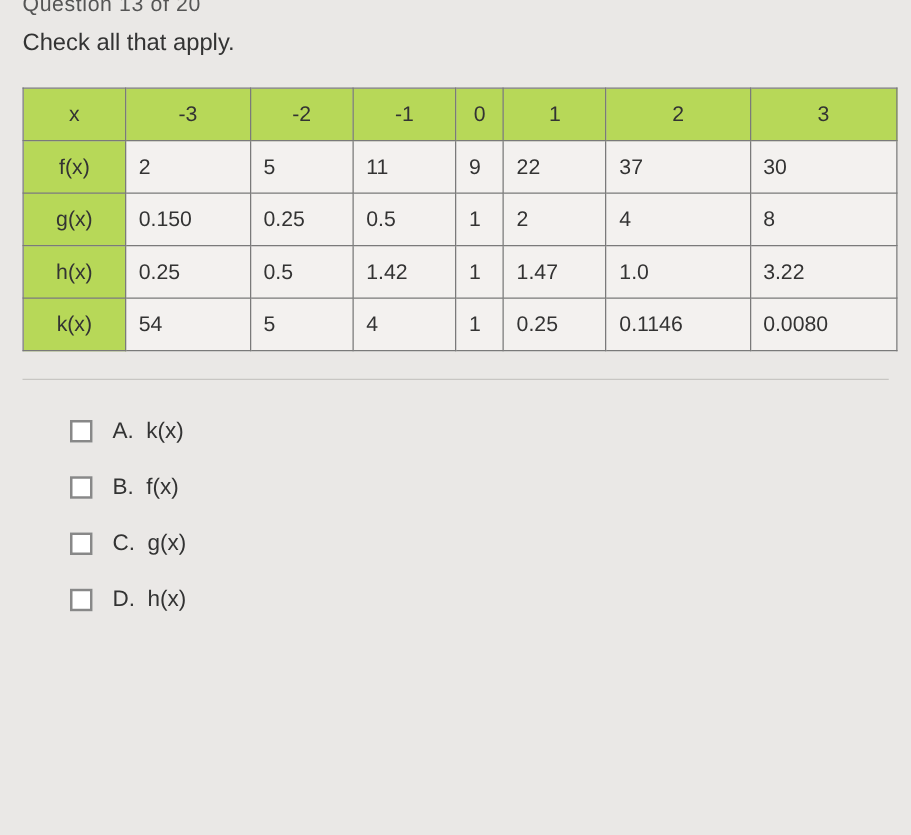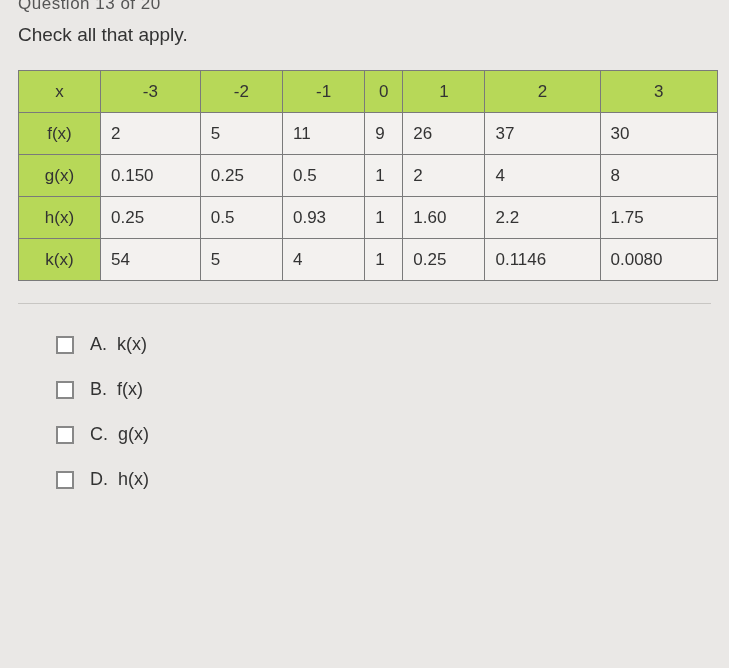--- a/index.html
+++ b/index.html
@@ -116,43 +116,43 @@
         <th>3</th>
       </tr>
     </thead>
     <tbody>
       <tr>
         <td class="rowhead">f(x)</td>
         <td class="val">2</td>
         <td class="val">5</td>
         <td class="val">11</td>
         <td class="val">9</td>
-        <td class="val">26</td>
+        <td class="val">22</td>
         <td class="val">37</td>
         <td class="val">30</td>
       </tr>
       <tr>
         <td class="rowhead">g(x)</td>
         <td class="val">0.150</td>
         <td class="val">0.25</td>
         <td class="val">0.5</td>
         <td class="val">1</td>
         <td class="val">2</td>
         <td class="val">4</td>
         <td class="val">8</td>
       </tr>
       <tr>
         <td class="rowhead">h(x)</td>
         <td class="val">0.25</td>
         <td class="val">0.5</td>
-        <td class="val">0.93</td>
+        <td class="val">1.42</td>
         <td class="val">1</td>
-        <td class="val">1.60</td>
-        <td class="val">2.2</td>
-        <td class="val">1.75</td>
+        <td class="val">1.47</td>
+        <td class="val">1.0</td>
+        <td class="val">3.22</td>
       </tr>
       <tr>
         <td class="rowhead">k(x)</td>
         <td class="val">54</td>
         <td class="val">5</td>
         <td class="val">4</td>
         <td class="val">1</td>
         <td class="val">0.25</td>
         <td class="val">0.1146</td>
         <td class="val">0.0080</td>

